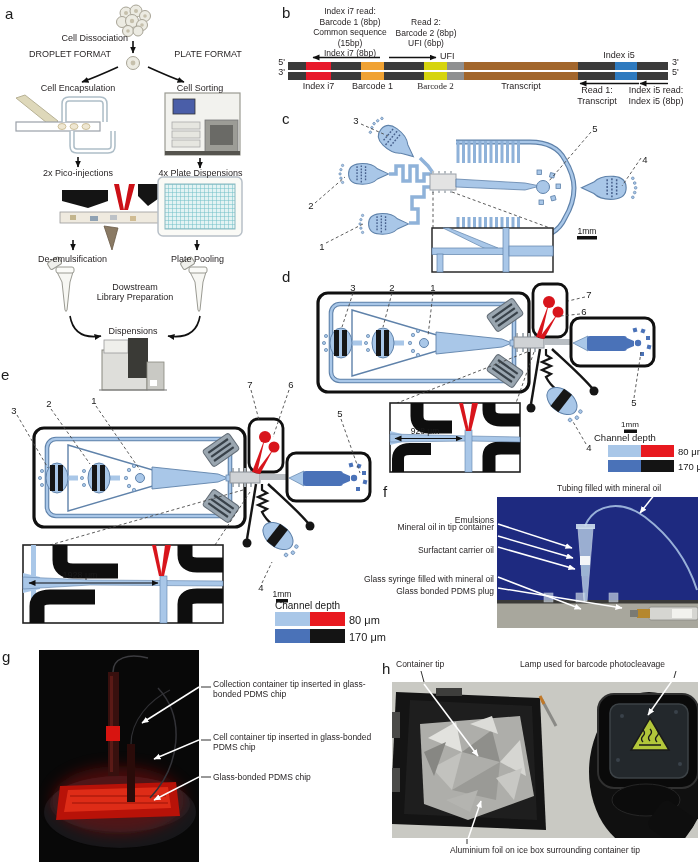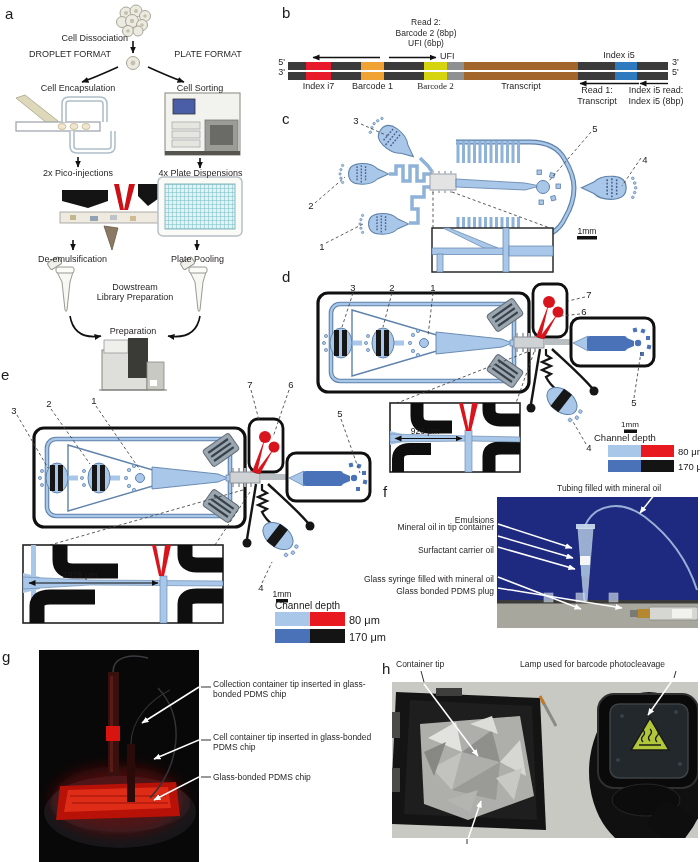--- a/index.html
+++ b/index.html
@@ -496,22 +496,28 @@
 <div class="t t9 c" style="left:15px;top:49px;width:110px">DROPLET FORMAT</div>
 <div class="t t9 c" style="left:158px;top:49px;width:100px">PLATE FORMAT</div>
 <div class="t t9 c" style="left:28px;top:83px;width:100px">Cell Encapsulation</div>
 <div class="t t9 c" style="left:160px;top:83px;width:80px">Cell Sorting</div>
 <div class="t t9 c" style="left:28px;top:168px;width:100px">2x Pico-injections</div>
 <div class="t t9 c" style="left:148px;top:168px;width:105px">4x Plate Dispensions</div>
 <div class="t t9 c" style="left:25px;top:254px;width:95px">De-emulsification</div>
 <div class="t t9 c" style="left:160px;top:254px;width:75px">Plate Pooling</div>
 <div class="t t9 c" style="left:95px;top:282px;width:80px">Dowstream</div>
 <div class="t t9 c" style="left:90px;top:292px;width:90px">Library Preparation</div>
-<div class="t t9 c" style="left:103px;top:326px;width:60px">Preparation</div>
-
+<div class="t t9 c" style="left:103px;top:326px;width:60px">Dispensions</div>
+
+<div class="t c" style="left:300px;top:6px;width:100px;line-height:10.5px">
+  <div>Index i7 read:</div>
+  <div>Barcode 1 (8bp)</div>
+  <div>Common sequence (15bp)</div>
+  <div>Index i7 (8bp)</div>
+</div>
 <div class="t c" style="left:392px;top:17px;width:68px;line-height:10.5px">
   <div>Read 2:</div>
   <div>Barcode 2 (8bp)</div>
   <div>UFI (6bp)</div>
 </div>
 <div class="t t9 nw" style="left:440px;top:51px">UFI</div>
 <div class="t t9 c" style="left:595px;top:50px;width:48px">Index i5</div>
 <div class="t t9 r" style="left:272px;top:57px;width:13px">5'</div>
 <div class="t t9 r" style="left:272px;top:67px;width:13px">3'</div>
 <div class="t t9" style="left:672px;top:57px">3'</div>
@@ -549,14 +555,15 @@
 <div class="fr" style="top:545px">Surfactant carrier oil</div>
 <div class="fr" style="top:574px">Glass syringe filled with mineral oil</div>
 <div class="fr" style="top:585.5px">Glass bonded PDMS plug</div>
 
 <div class="t" style="left:213px;top:679px;width:172px">Collection container tip inserted in glass-bonded PDMS chip</div>
 <div class="t" style="left:213px;top:732px;width:172px">Cell container tip inserted in glass-bonded PDMS chip</div>
 <div class="t" style="left:213px;top:772px;width:172px">Glass-bonded PDMS chip</div>
 
 <div class="t nw" style="left:396px;top:659px">Container tip</div>
 <div class="t nw" style="left:520px;top:659px">Lamp used for barcode photocleavage</div>
+<div class="t c" style="left:392px;top:845px;width:306px">Aluminium foil on ice box surrounding container tip</div>
 
 </div>
 
 </body></html>

